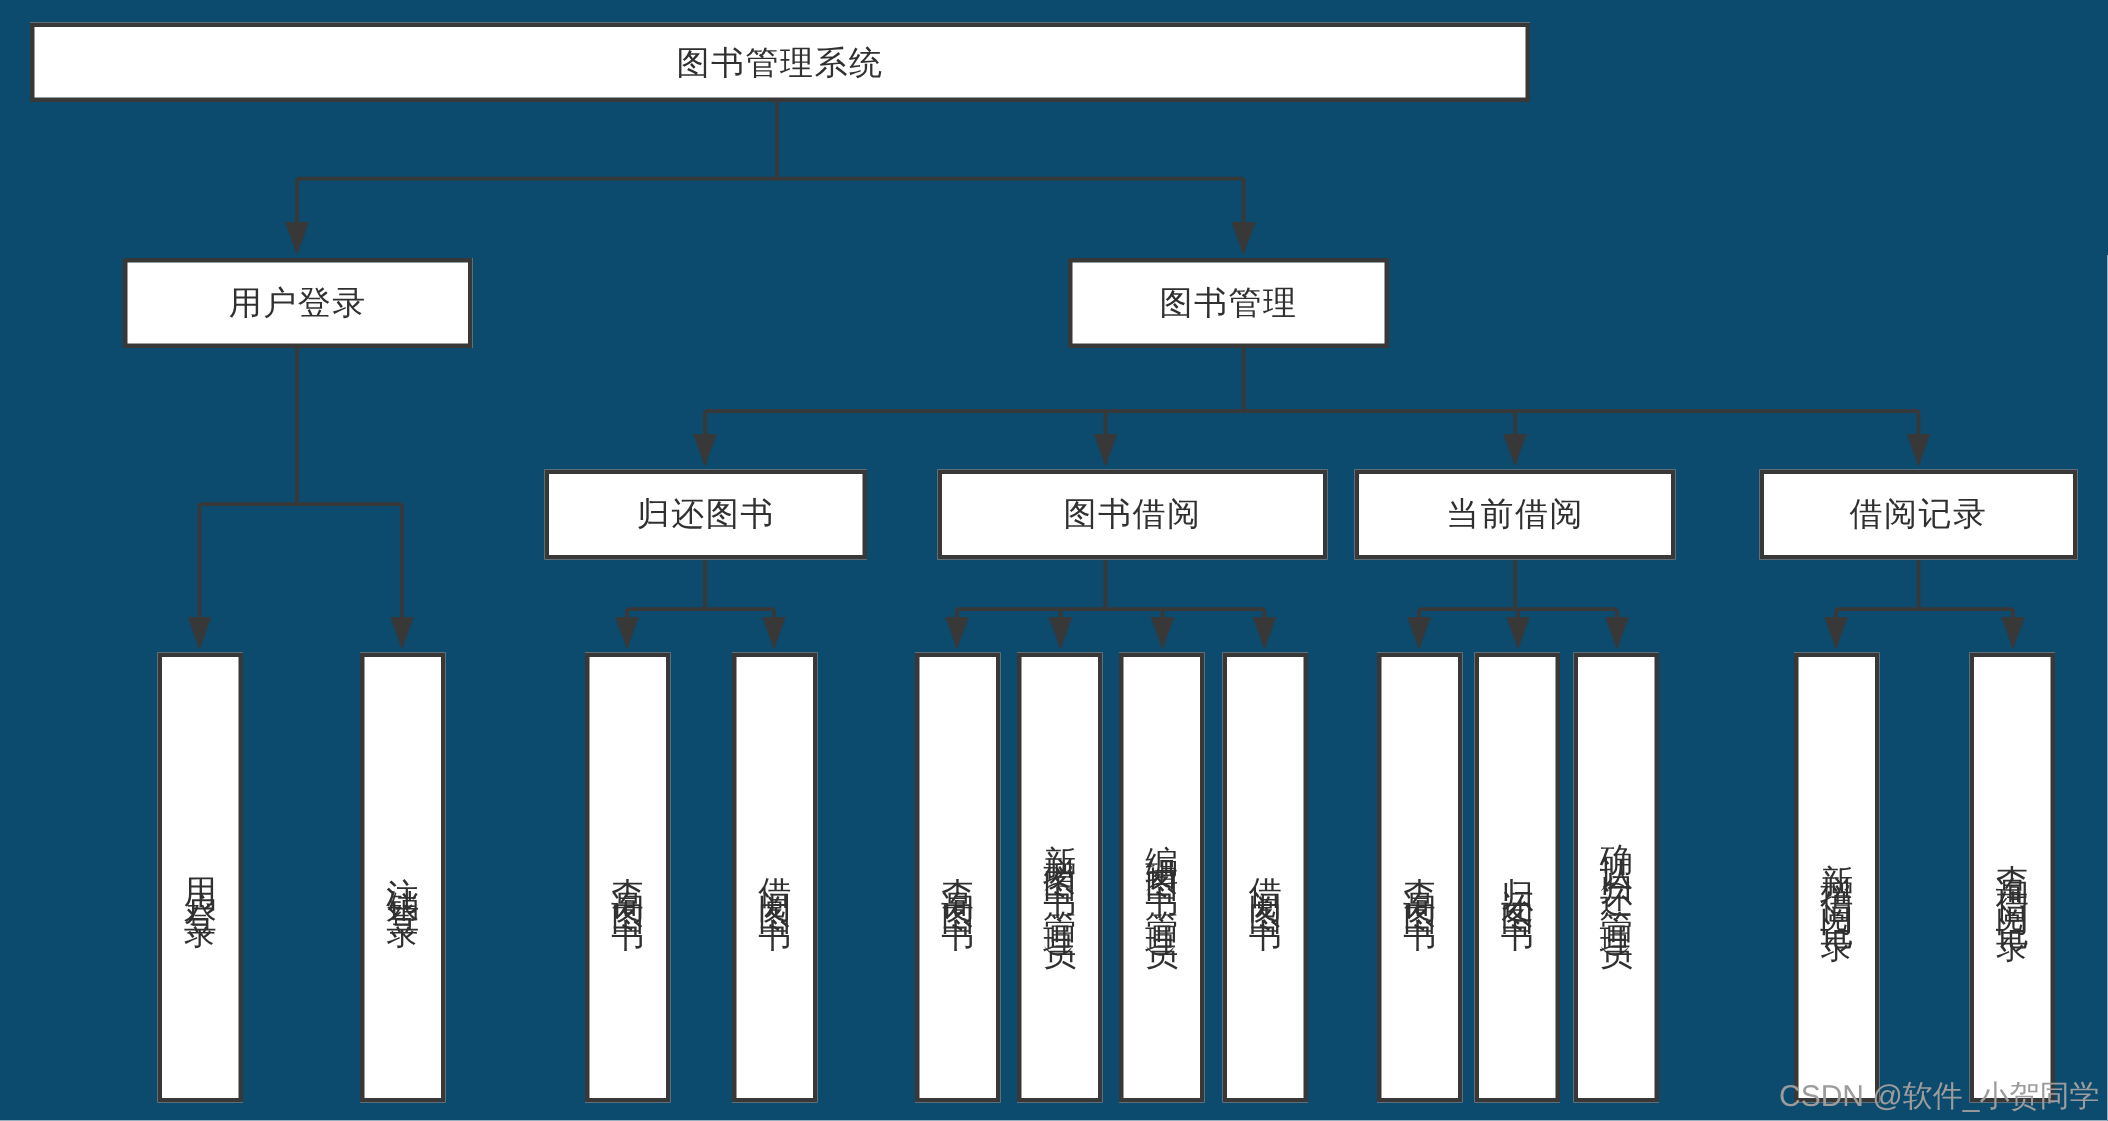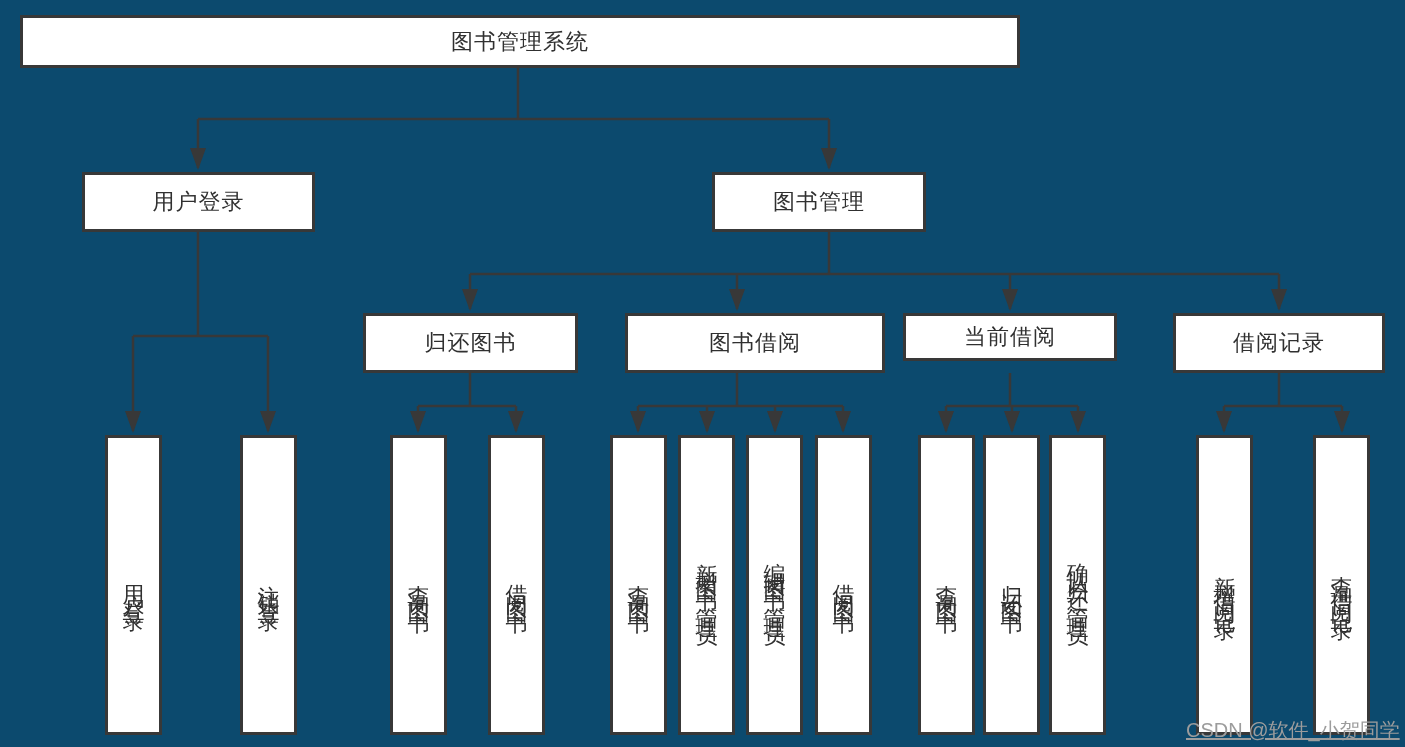--- a/index.html
+++ b/index.html
@@ -55,21 +55,20 @@
     white-space: nowrap;
   }
   .watermark {
     position: absolute;
     left: 1186px;
     top: 717px;
     font-size: 20px;
     color: #9c9c9c;
     z-index: 2;
     white-space: nowrap;
-    text-decoration: underline;
   }
 </style>
 </head>
 <body>
 
 <div class="stage">
 
   <svg class="connectors" width="1405" height="747" viewBox="0 0 1405 747" aria-hidden="true">
     <defs>
       <marker id="arrow" markerUnits="userSpaceOnUse" markerWidth="26" markerHeight="26" refX="20" refY="8" orient="auto">
@@ -119,21 +118,21 @@
   <div class="hbox" style="left:712px; top:172px; width:214px; height:60px">
     <span>图书管理</span>
   </div>
 
   <div class="hbox" style="left:363px; top:313px; width:215px; height:60px">
     <span>归还图书</span>
   </div>
   <div class="hbox" style="left:625px; top:313px; width:260px; height:60px">
     <span>图书借阅</span>
   </div>
-  <div class="hbox" style="left:903px; top:313px; width:214px; height:48px">
+  <div class="hbox" style="left:903px; top:313px; width:214px; height:60px">
     <span>当前借阅</span>
   </div>
   <div class="hbox" style="left:1173px; top:313px; width:212px; height:60px">
     <span>借阅记录</span>
   </div>
 
   <div class="vleaf" style="left:105px">
     <span class="vtext">用户登录</span>
   </div>
   <div class="vleaf" style="left:240px">

